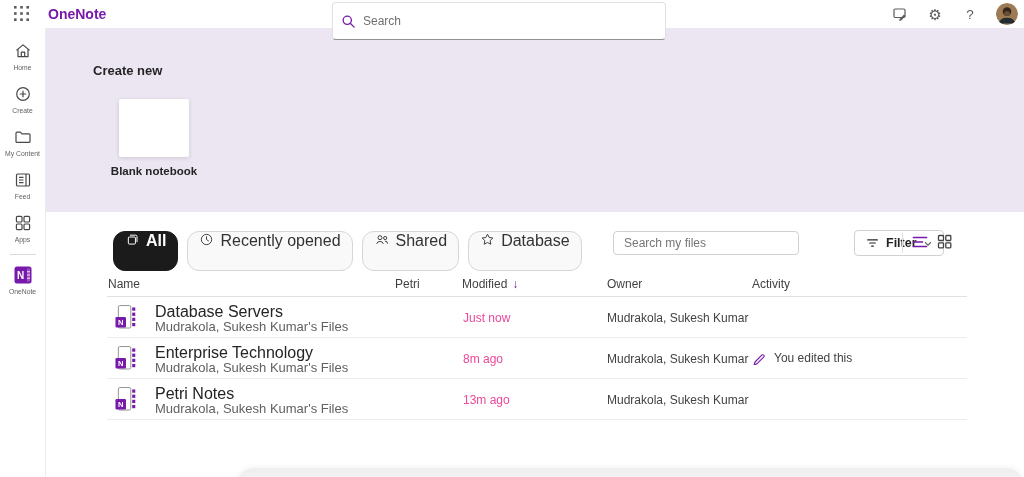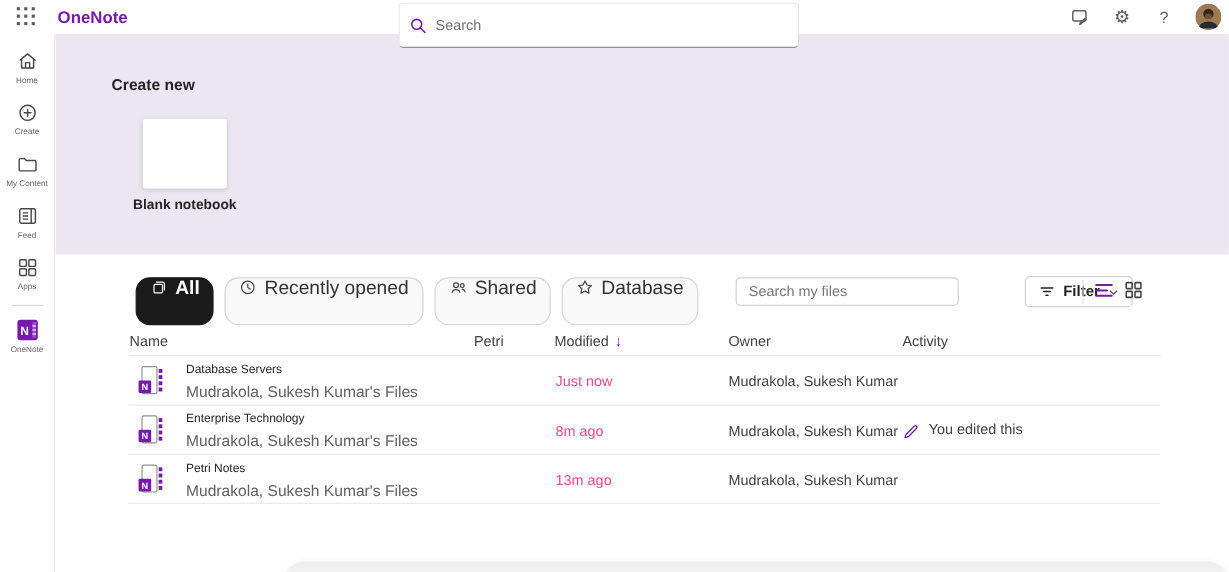--- a/index.html
+++ b/index.html
@@ -63,21 +63,21 @@
   .table { position:absolute; left:61px; top:247px; width:860px; }
   .thead { position:relative; height:21px; font-size:12px; color:#424242; }
   .th { position:absolute; top:2px; background:none; border:none; font-size:12px; color:#424242;
     cursor:pointer; font-family:"Liberation Sans","DejaVu Sans",sans-serif; display:flex; gap:5px; }
   .th.c-name { left:1px; } .th.c-tags { left:288px; } .th.c-mod { left:355px; }
   .th.c-owner { left:500px; } .th.c-activity { left:645px; }
   .sort-arrow { color:#7719AA; font-size:12px; }
   .thead-line { height:1px; background:#e1e1e1; }
   .row { position:relative; height:41px; border-bottom:1px solid #ececec; cursor:pointer; }
   .row .nb-icon { position:absolute; left:8px; top:7px; }
-  .row-title { position:absolute; left:48px; top:6px; font-size:10px; color:#242424; }
+  .row-title { position:absolute; left:48px; top:6px; font-size:16px; color:#242424; }
   .row-sub { position:absolute; left:48px; top:22px; font-size:13px; color:#616161; }
   .cell-mod { position:absolute; left:356px; top:14px; font-size:12px; color:#ec4899; }
   .cell-owner { position:absolute; left:500px; top:14px; font-size:12px; color:#424242; }
   .cell-activity { position:absolute; left:645px; top:12px; font-size:12px; color:#424242;
     display:flex; align-items:center; gap:7px; }
 
   .bottom-hump { position:absolute; left:190px; top:440px; width:788px; height:22px;
     background:linear-gradient(#eeeeee,#f7f7f7); border-radius:18px 18px 0 0;
     box-shadow:0 -1px 6px rgba(0,0,0,0.05); }
 </style>

